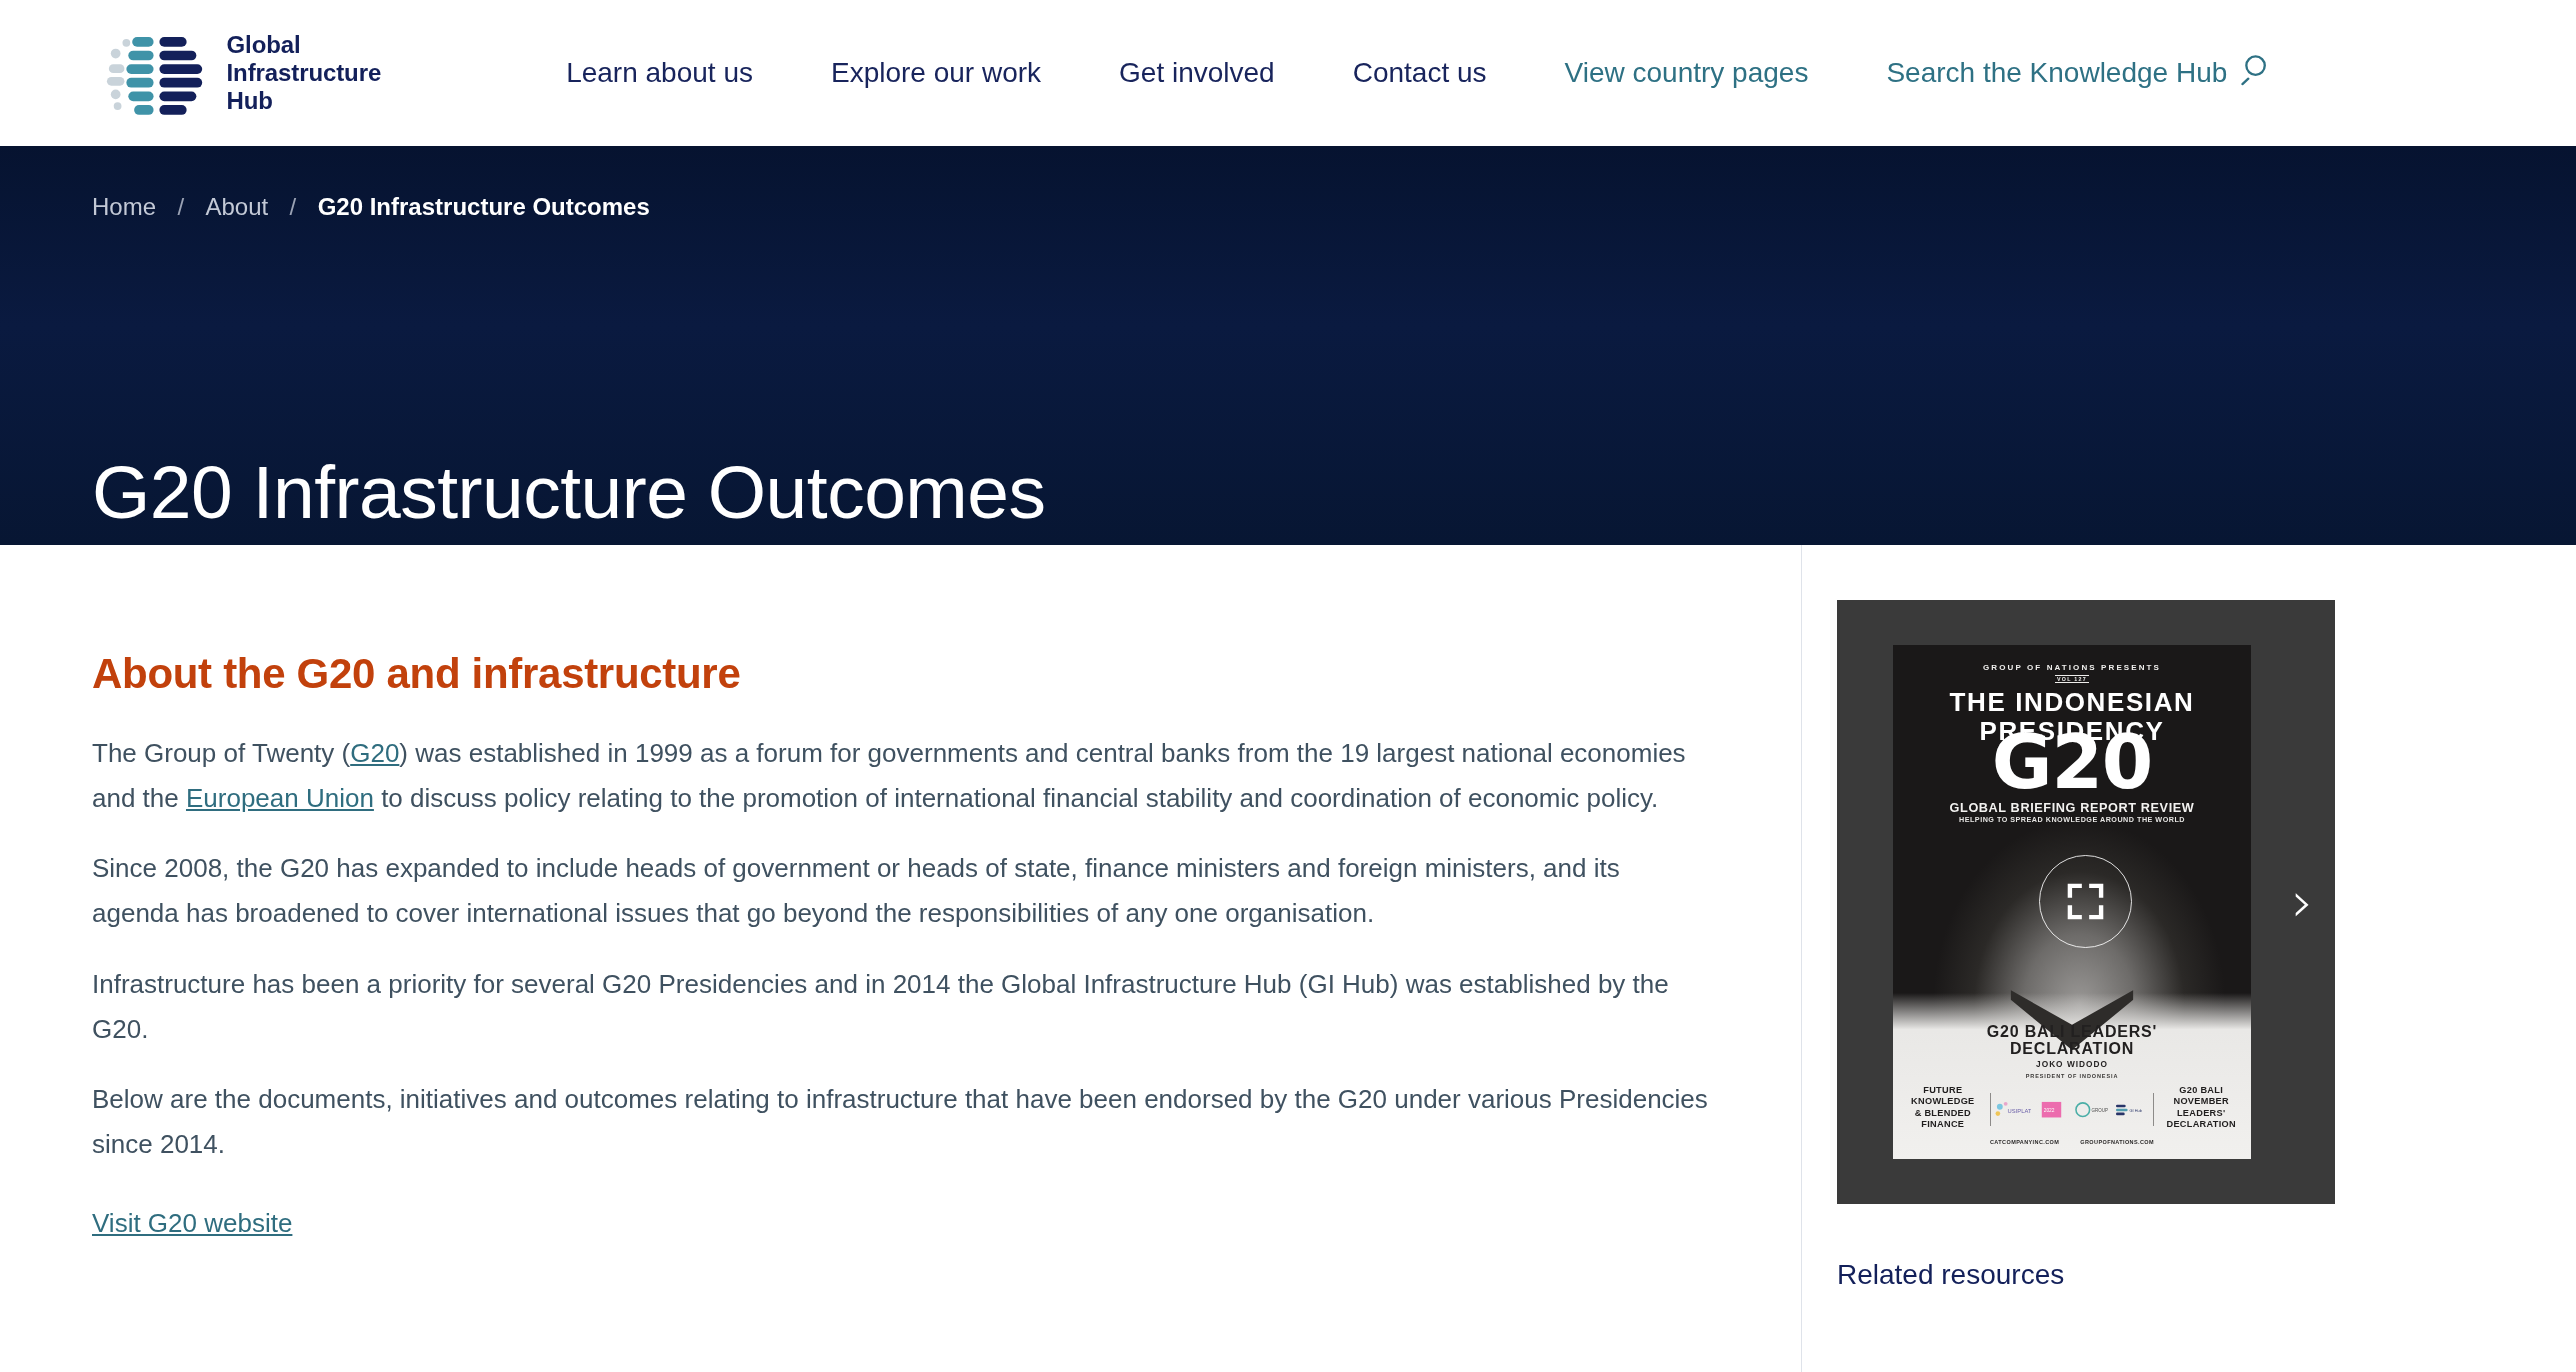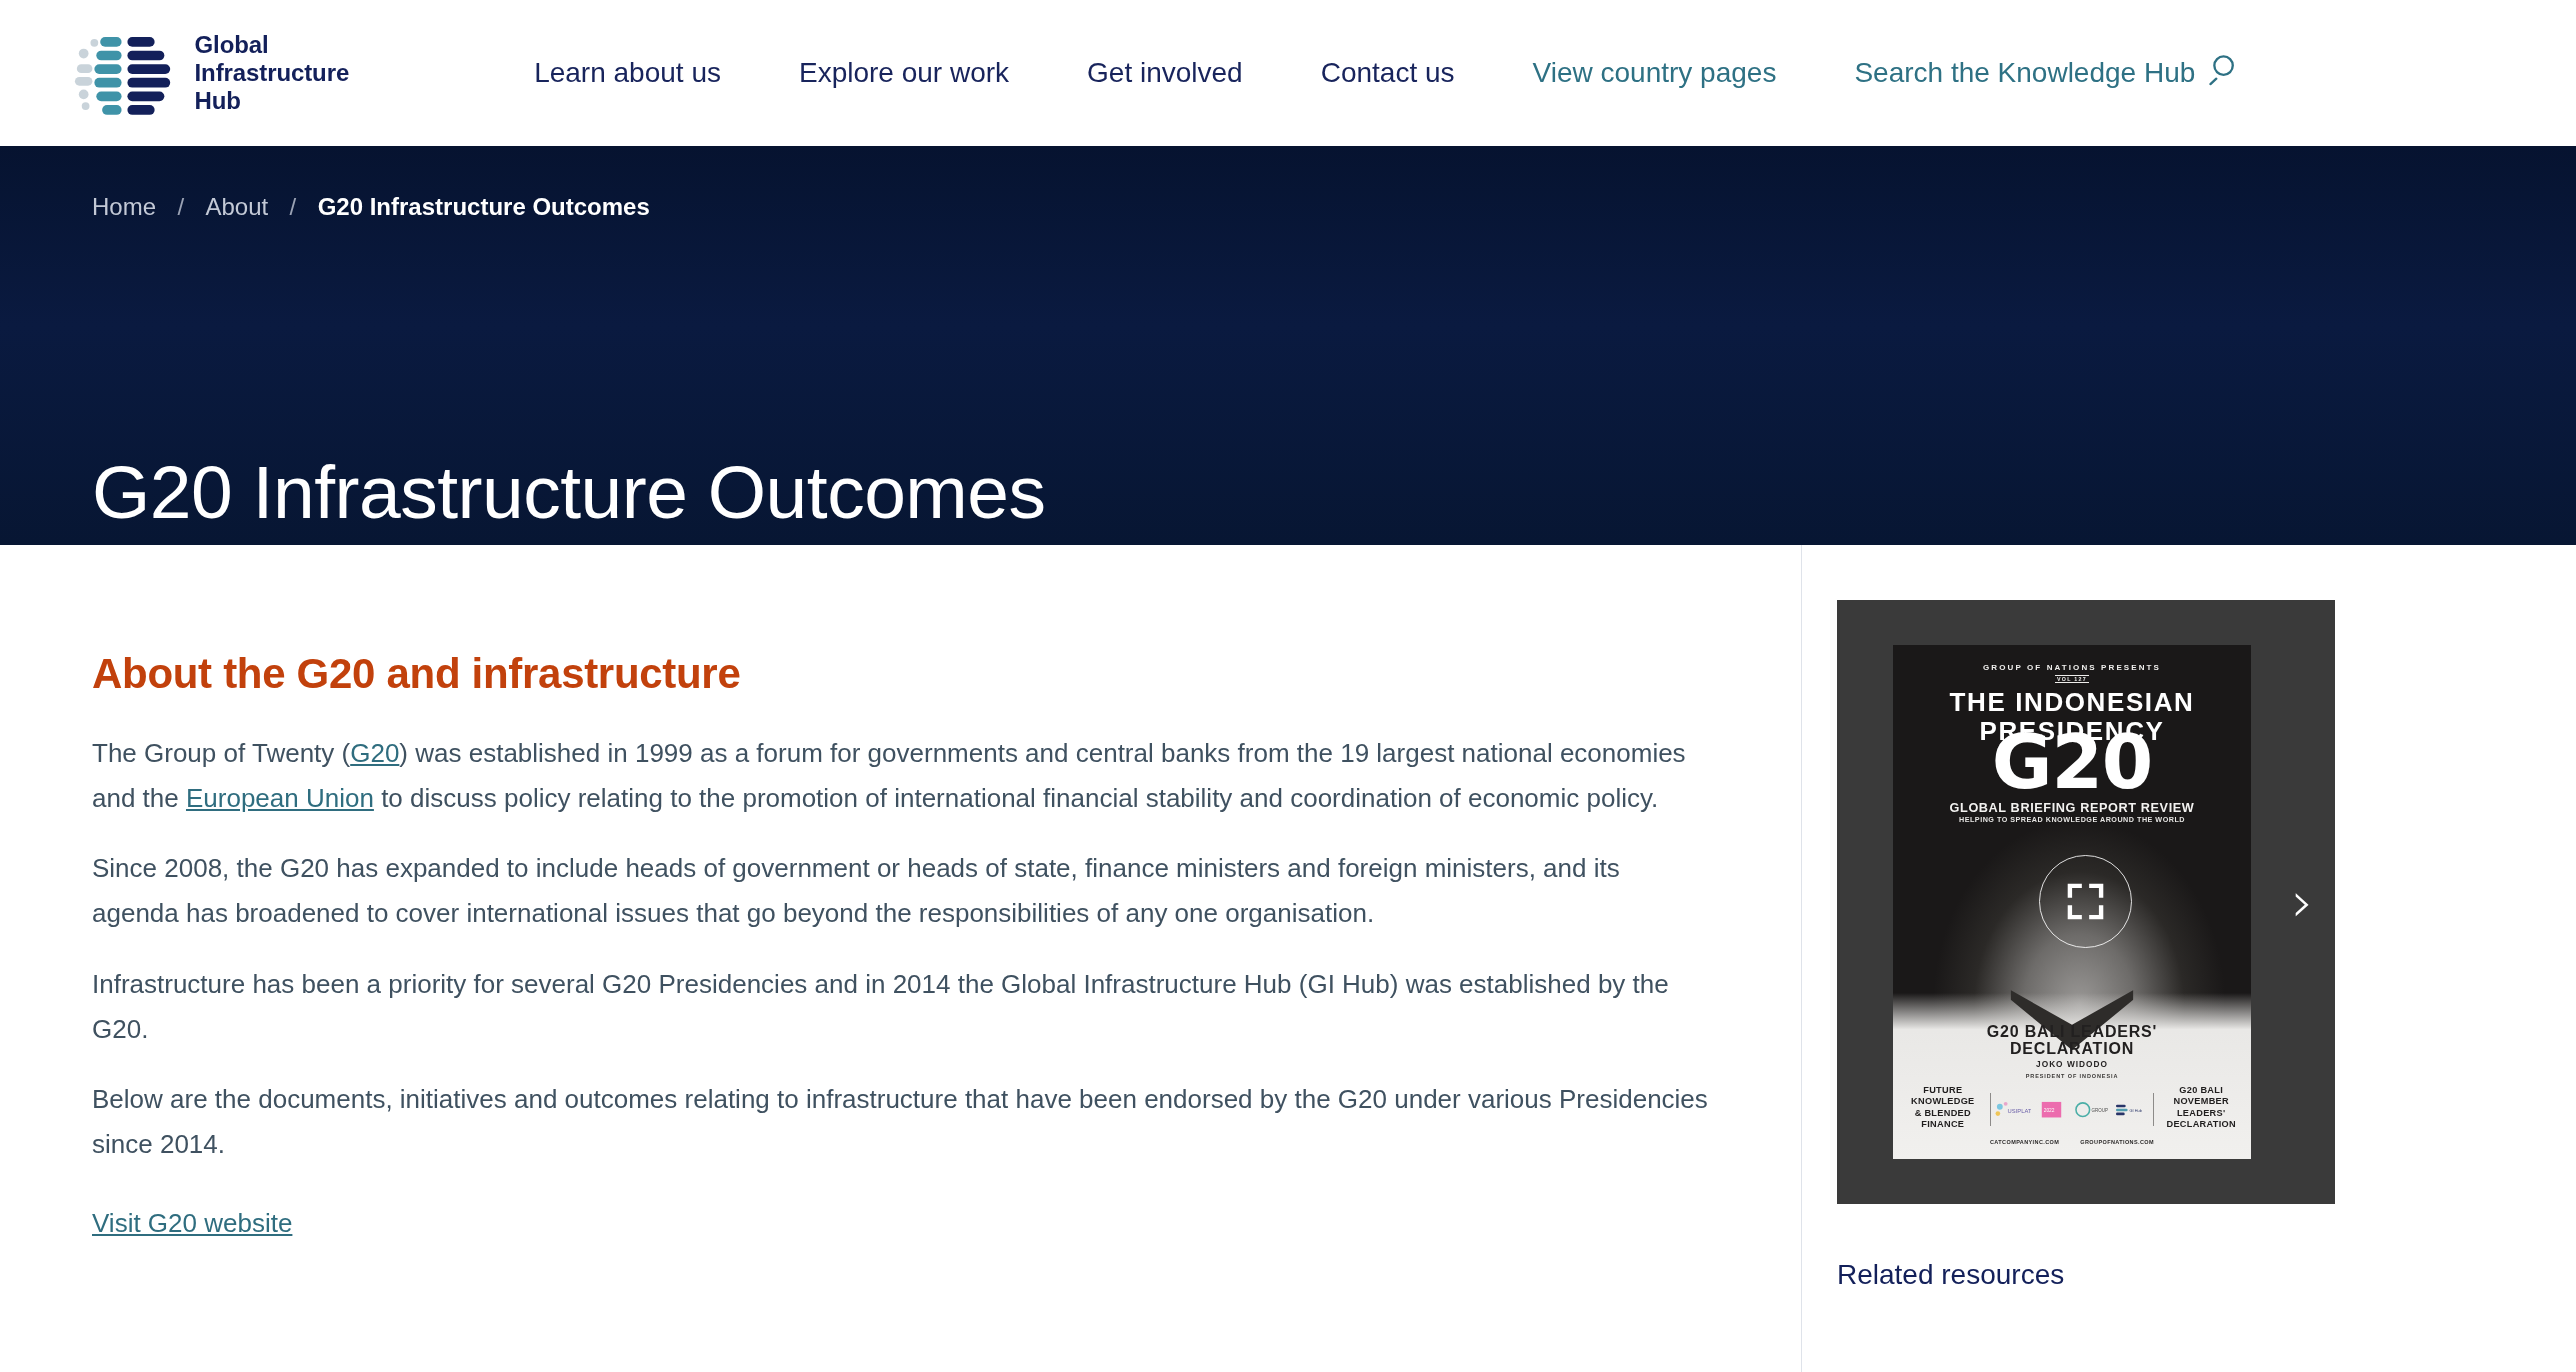--- a/index.html
+++ b/index.html
@@ -11,21 +11,21 @@
     background: #ffffff;
     font-family: "Liberation Sans", sans-serif;
   }
 
   
   .topbar {
     height: 146px;
     background: #ffffff;
     display: flex;
     align-items: center;
-    padding: 0 64px 0 72px;
+    padding: 0 64px 0 104px;
     position: relative;
   }
 
   .brand {
     display: flex;
     align-items: center;
     gap: 17.5px;
     flex: 0 0 auto;
   }
 

